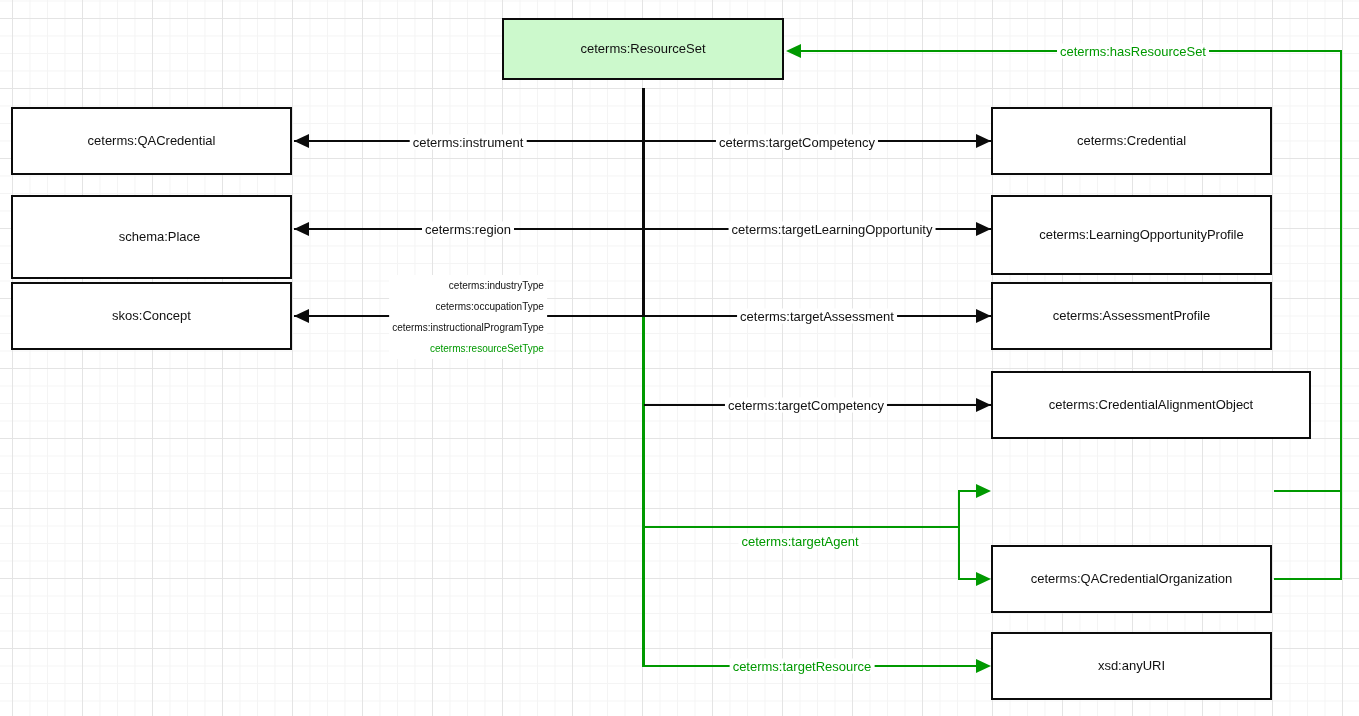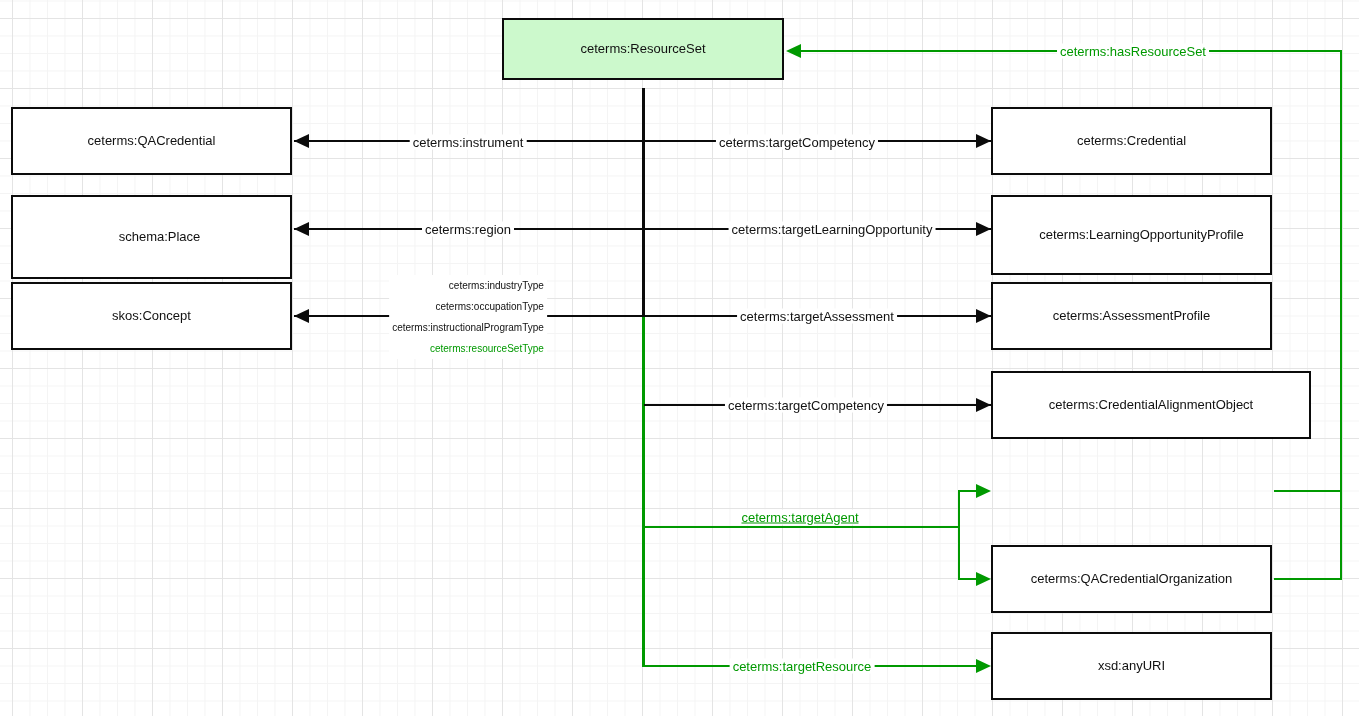--- a/index.html
+++ b/index.html
@@ -99,21 +99,21 @@
     <div>ceterms:industryType</div>
     <div>ceterms:occupationType</div>
     <div>ceterms:instructionalProgramType</div>
     <div class="gline">ceterms:resourceSetType</div>
   </div>
 
   <div class="elabel" style="left:797px;top:142px;">ceterms:targetCompetency</div>
   <div class="elabel" style="left:832px;top:229px;">ceterms:targetLearningOpportunity</div>
   <div class="elabel" style="left:817px;top:316px;">ceterms:targetAssessment</div>
   <div class="elabel" style="left:806px;top:405px;">ceterms:targetCompetency</div>
-  <div class="elabel green" style="left:800px;top:517px;text-decoration:underline;">ceterms:targetAgent</div>
+  <div class="elabel green" style="left:800px;top:541px;">ceterms:targetAgent</div>
   <div class="elabel green" style="left:802px;top:666px;text-align:center;">ceterms:targetResource</div>
   <div class="elabel green" style="left:1133px;top:51px;">ceterms:hasResourceSet</div>
 
   <div class="node green" style="left:502px;top:18px;width:282px;height:62px;">
     <span>ceterms:ResourceSet</span>
   </div>
 
   <div class="node" style="left:11px;top:107px;width:281px;height:68px;">
     <span>ceterms:QACredential</span>
   </div>

